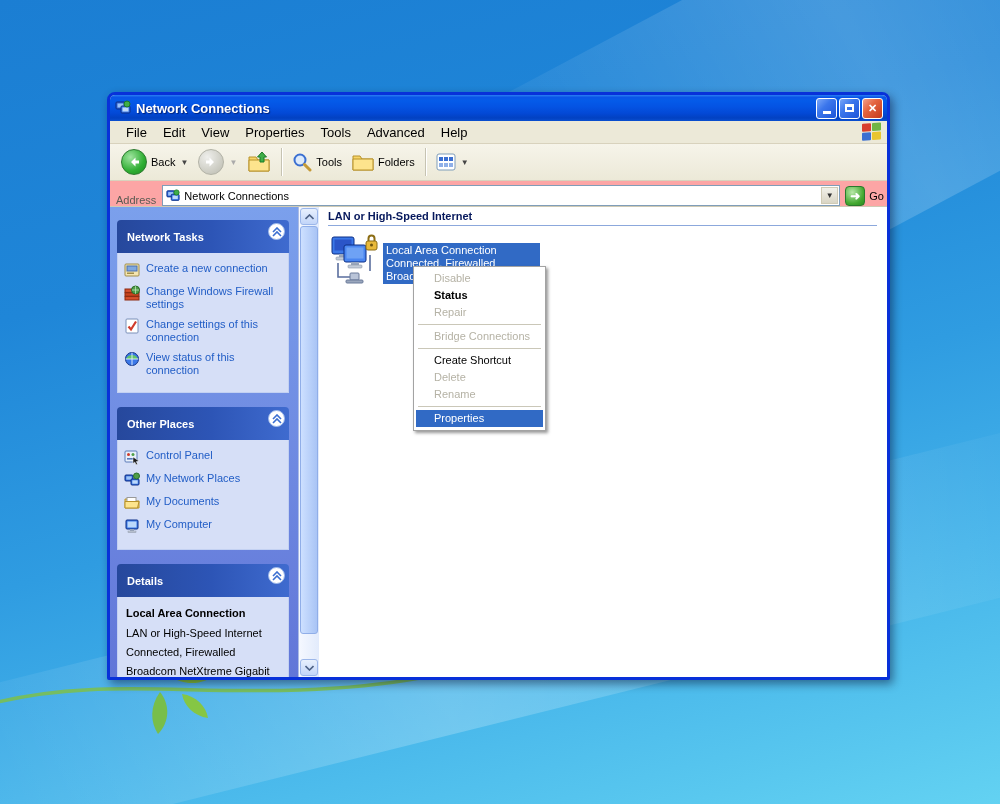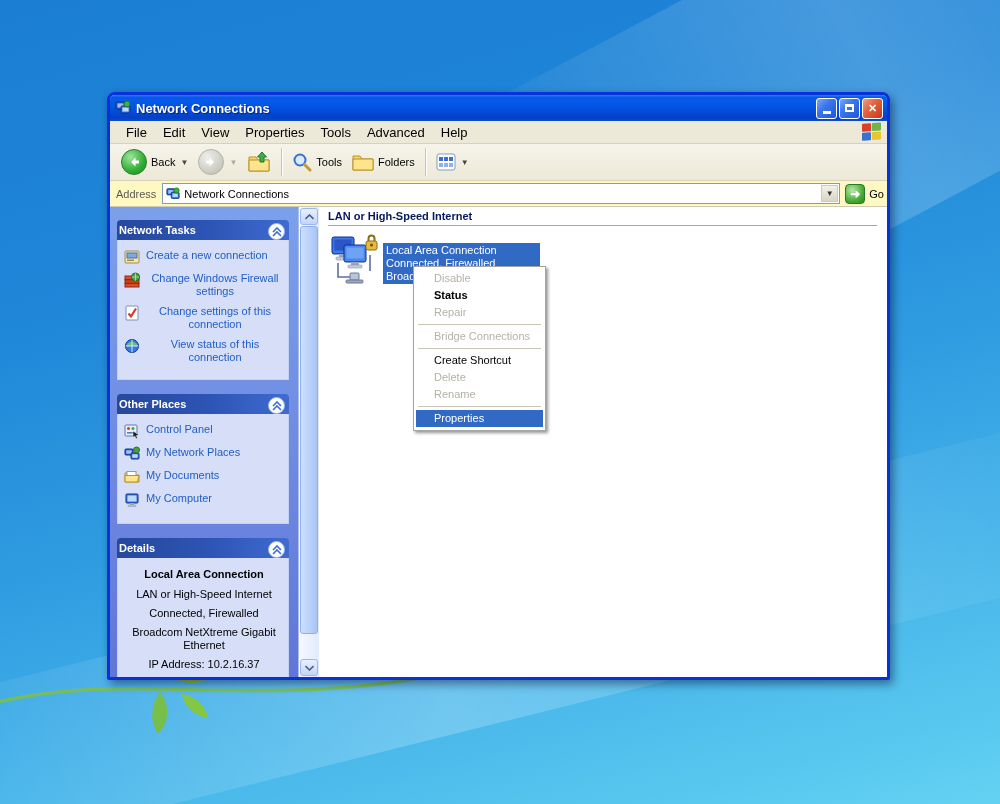--- a/index.html
+++ b/index.html
@@ -47,40 +47,40 @@
   .toolbar { height:37px; background:linear-gradient(180deg,#f6f4ea,#ece9d8); display:flex; align-items:center;
     padding-left:6px; border-bottom:1px solid #d8d2bd; }
   .tbtn { display:flex; align-items:center; gap:4px; padding:2px 5px; font-size:11px; color:#000; }
   .tsep { width:1px; height:28px; background:#c6c3b2; margin:0 5px; box-shadow:1px 0 0 #fff; }
   .drop { font-size:8px; color:#444; margin-left:1px; }
   .drop.dis { color:#aaa; }
   .circle { width:26px; height:26px; border-radius:50%; display:flex; align-items:center; justify-content:center; }
   .circle.back { background:radial-gradient(circle at 35% 30%,#9fe49f,#2fae33 60%,#1b8a1f); border:1px solid #2a7a2d; }
   .circle.fwd  { background:radial-gradient(circle at 35% 30%,#efefec,#cfcfc6 60%,#b9b9ae); border:1px solid #b2b2a6; }
 
-  .addressbar { height:26px; background:#fef9c3; display:flex; align-items:center; padding:0 3px 0 6px; border-bottom:1px solid #cfcab4; }
+  .addressbar { height:26px; background:#fca5a5; display:flex; align-items:flex-end; padding:0 3px 0 6px; border-bottom:1px solid #cfcab4; }
   .addr-label { font-size:11px; color:#5a5a52; margin-right:6px; }
   .combo { flex:1; height:21px; background:#fff; border:1px solid #7f9db9; display:flex; align-items:center; padding-left:3px; position:relative; }
   .combo .val { font-size:11px; margin-left:4px; flex:1; }
   .combo .cbtn { position:absolute; right:1px; top:1px; bottom:1px; width:17px;
     background:linear-gradient(180deg,#f2f1ea,#d9d5c4); border:1px solid #cfcaB4; display:flex; align-items:center; justify-content:center; font-size:8px; color:#333; }
   .gobtn { display:flex; align-items:center; gap:4px; margin-left:5px; font-size:11px; }
   .goarrow { width:20px; height:20px; border-radius:4px; background:radial-gradient(circle at 35% 30%,#b9e8a9,#44a830 65%,#2d8a1d);
     border:1px solid #2a7a2d; color:#fff; display:flex; align-items:center; justify-content:center; font-weight:bold; font-size:12px; }
   .contentwrap { position:absolute; left:0; right:0; top:112px; bottom:0; background:#fff; overflow:hidden; }
 
   .sidebar { position:absolute; left:0; top:0; bottom:0; width:188px;
     background:linear-gradient(180deg,#7ba0ec 0%,#6d87e0 60%,#6176d8 100%); padding:13px 0 0 7px; overflow:hidden; }
   .panel { width:172px; margin-bottom:14px; }
-  .phead { height:20px; border-radius:4px 4px 0 0; display:flex; align-items:center; position:relative;
-    background:linear-gradient(90deg,#26489c 0%,#2d55b6 55%,#3f6bcf 100%); padding-left:2px; }
+  .phead { height:33px; border-radius:4px 4px 0 0; display:flex; align-items:center; position:relative;
+    background:linear-gradient(90deg,#26489c 0%,#2d55b6 55%,#3f6bcf 100%); padding-left:10px; }
   .phead .pt { color:#fff; font-weight:bold; font-size:11px; }
   .chev { position:absolute; right:4px; top:3px; width:17px; height:17px; border-radius:50%; background:#fff;
     border:1px solid #9db9ea; display:flex; align-items:center; justify-content:center; }
-  .pbody { background:#d6dff7; border:1px solid #c3d1f2; border-top:none; padding:9px 4px 8px 6px;text-align:center; }
+  .pbody { background:#d6dff7; border:1px solid #c3d1f2; border-top:none; padding:9px 4px 8px 6px; }
   .task { display:flex; gap:6px; margin-bottom:7px; cursor:pointer; }
   .task .tl { font-size:11px; color:#215dc6; line-height:13px; }
   .ticon { width:16px; height:16px; flex:0 0 16px; }
 
   .details .pbody { padding:10px 6px 8px 8px; }
   .dline { font-size:11px; color:#000; line-height:13px; margin-bottom:6px; }
   .dname { font-weight:bold; font-size:11px; margin-bottom:7px; }
 
   
   .sb { position:absolute; left:188px; top:0; bottom:0; width:21px; background:linear-gradient(90deg,#f5f8ff,#e2ebfc); border-left:1px solid #aabbe4; }

